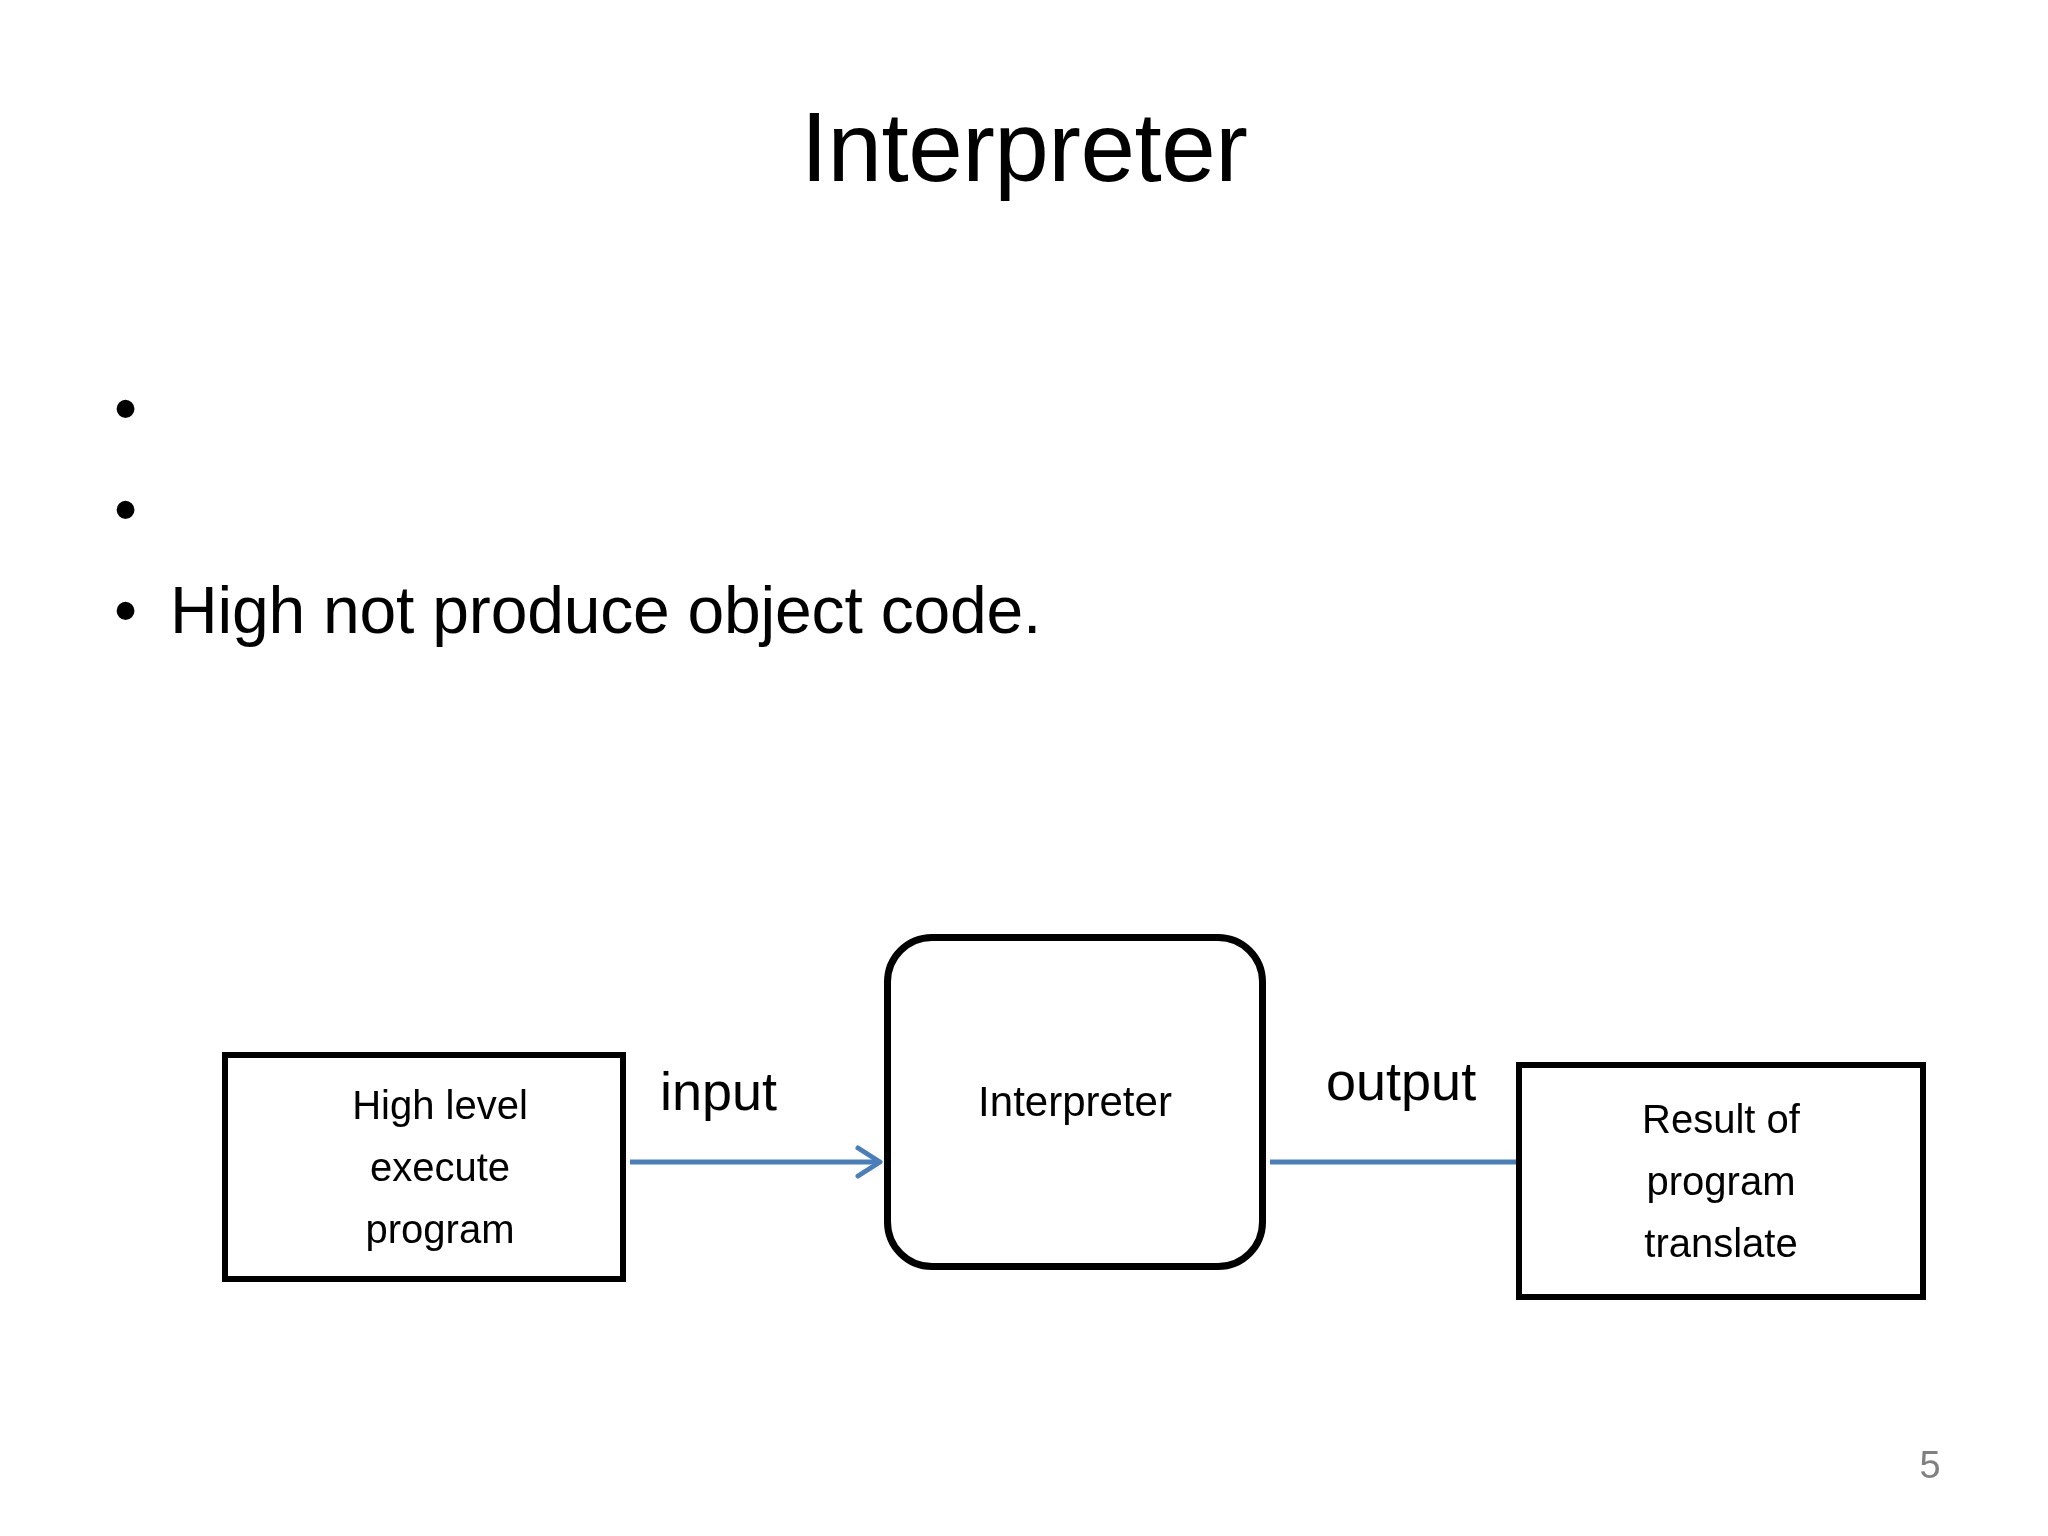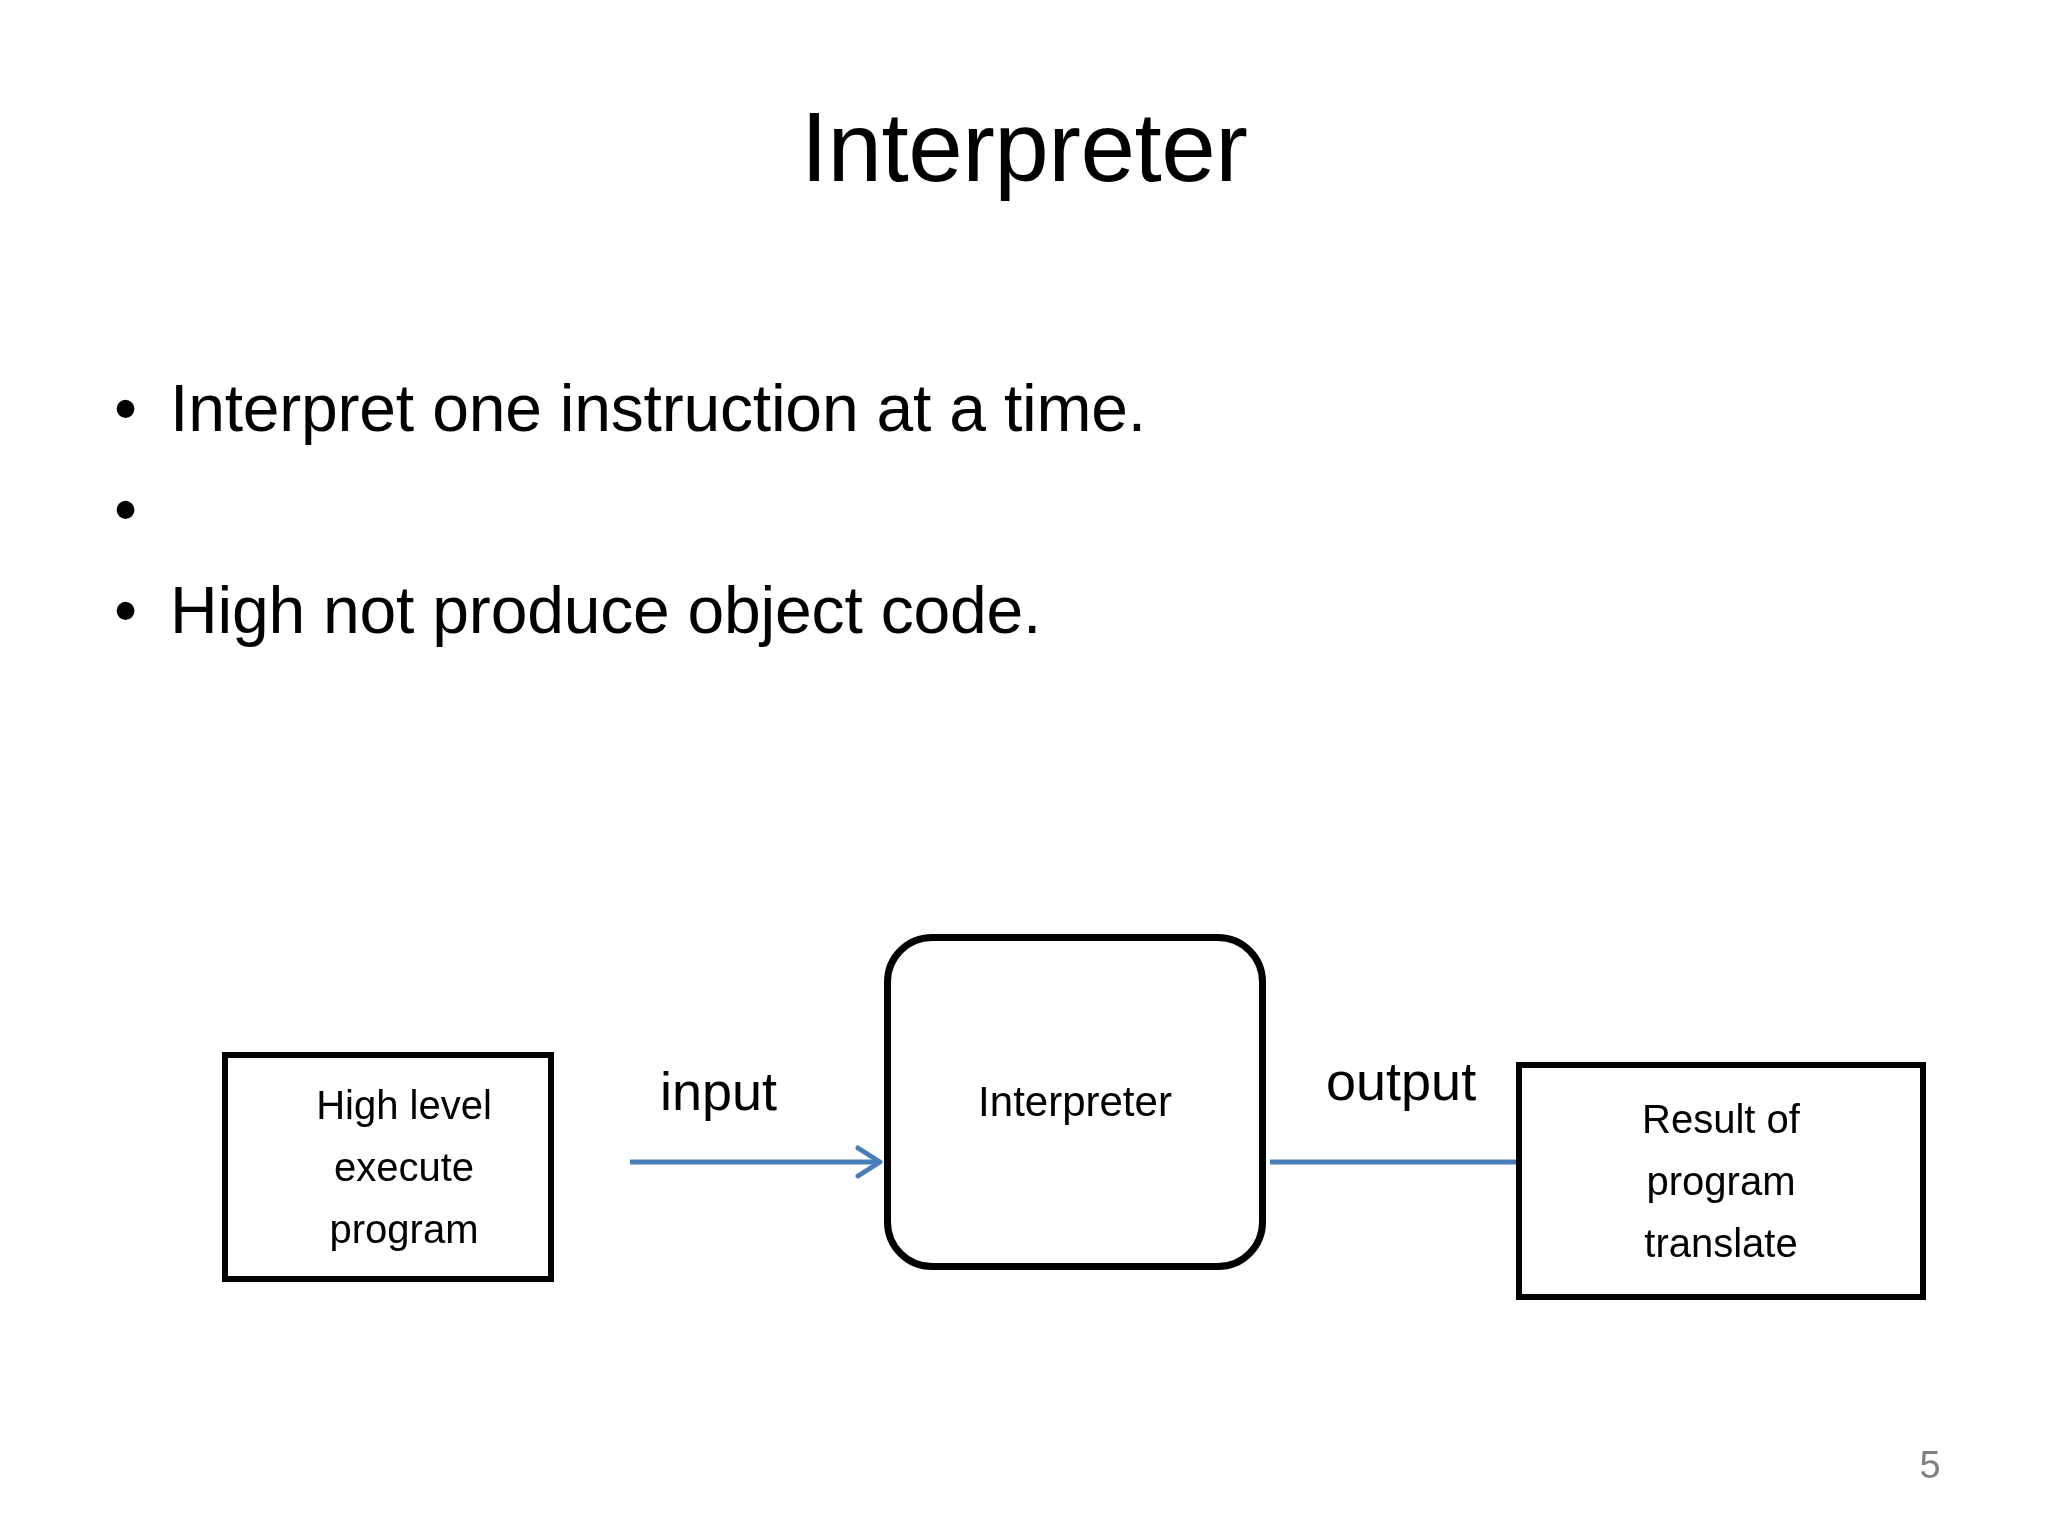--- a/index.html
+++ b/index.html
@@ -85,21 +85,21 @@
   .flow-box .box-label {
     font-size: 40px;
     line-height: 62px;
     font-weight: 400;
     color: #000000;
   }
 
   #box-source {
     left: 222px;
     top: 1052px;
-    width: 332px;
+    width: 404px;
     height: 230px;
     padding-left: 32px;
   }
   #box-processor {
     left: 884px;
     top: 934px;
     width: 382px;
     height: 336px;
     border-width: 7px;
     border-radius: 48px;
@@ -148,21 +148,20 @@
 </style>
 </head>
 <body>
 
 <div id="slide-title">Interpreter</div>
 
 <div id="bullet-list">
 
   <div class="bullet-row">
     <span class="bullet-dot">•</span>
-    <span class="bullet-text">Interpret one instruction at a time.</span>
   </div>
 
   <div class="bullet-row">
     <span class="bullet-dot">•</span>
   </div>
 
   <div class="bullet-row">
     <span class="bullet-dot">•</span>
     <span class="bullet-text">High not produce object code.</span>
   </div>

